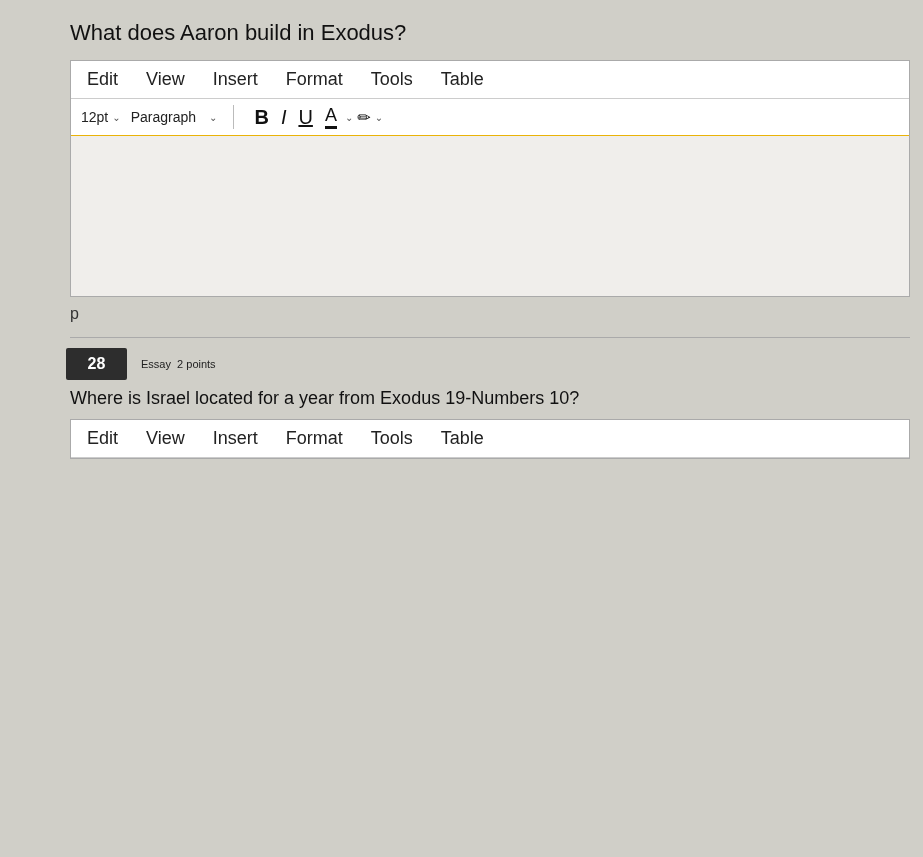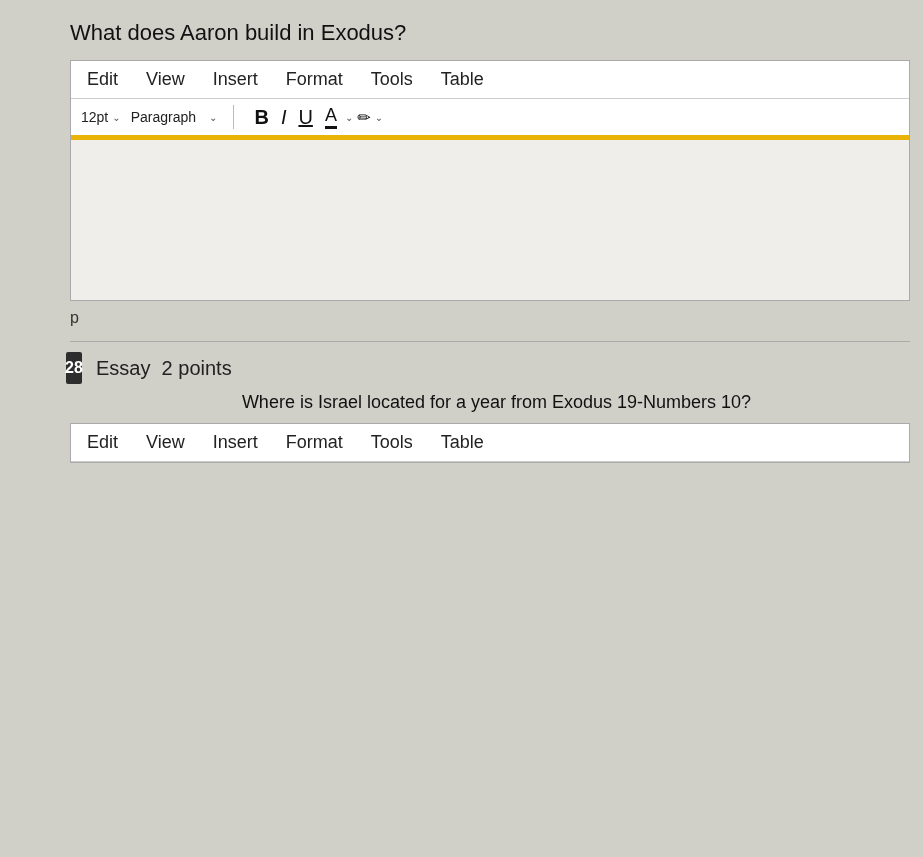--- a/index.html
+++ b/index.html
@@ -56,21 +56,21 @@
       font-size: 18px;
       color: #222;
       cursor: pointer;
       padding: 2px 4px;
     }
 
     .toolbar {
       display: flex;
       align-items: center;
       padding: 6px 10px;
-      border-bottom: 5px solid #eab308;
+      border-bottom: 1px solid #eab308;
       gap: 10px;
       background-color: #fff;
     }
 
     .toolbar-group {
       display: flex;
       align-items: center;
       gap: 4px;
     }
 
@@ -161,45 +161,44 @@
     }
 
     .question-number-badge {
       display: inline-flex;
       align-items: center;
       justify-content: center;
       background-color: #2d2d2d;
       color: #ffffff;
       font-size: 16px;
       font-weight: bold;
-      width: 16px;
+      width: 61px;
       height: 32px;
       border-radius: 2px;
       margin-right: 14px;
     }
 
     .question-meta-row {
       display: flex;
       align-items: center;
       margin-bottom: 8px;
       padding-left: 6px;
     }
 
     .question-meta-text {
-      font-size: 20px;
+      font-size: 11px;
       color: #222;
     }
 
     .second-question-title {
       font-size: 18px;
       font-weight: normal;
       color: #111;
       padding-left: 10px;
       margin-bottom: 10px;
-      text-align: center;
     }
 
     .bottom-editor-wrapper {
       background-color: #ffffff;
       border: 1px solid #aaa;
       width: 840px;
       margin-left: 10px;
     }
 
     .bottom-menu-bar {

